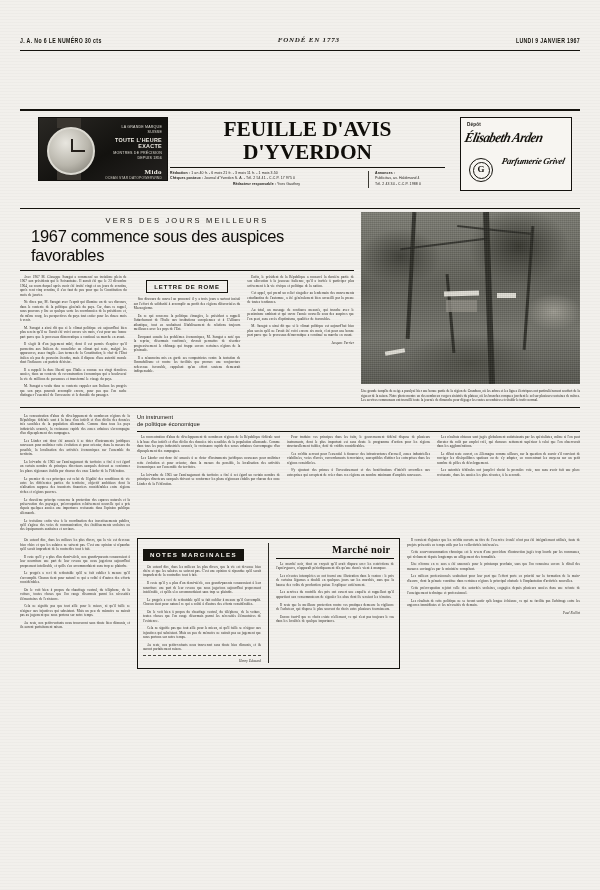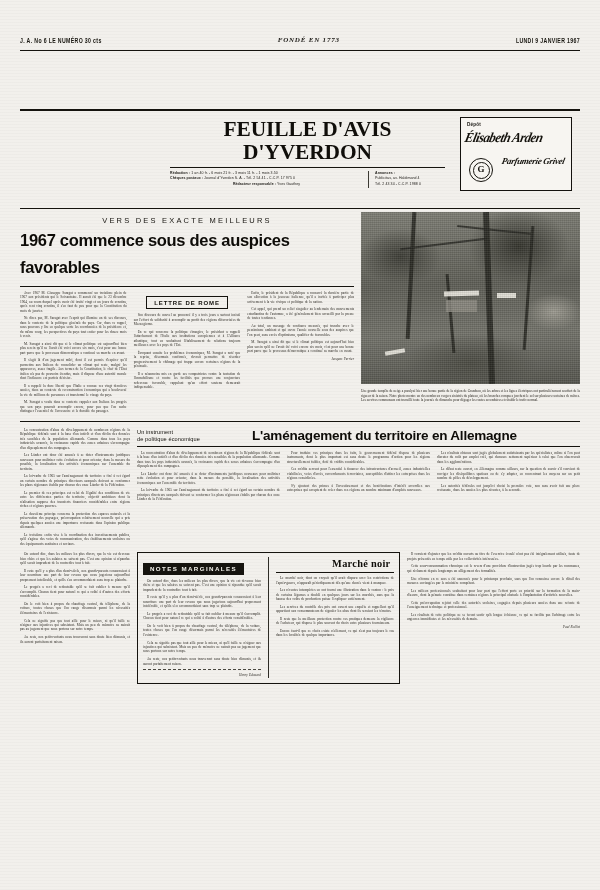--- a/index.html
+++ b/index.html
@@ -130,23 +130,23 @@
   }
 
   
   .content{position:absolute;left:12px;right:12px;top:198px;bottom:6px;}
 
   .kicker{
     text-align:center;font-family:"Liberation Sans",sans-serif;
     font-size:7.5px;letter-spacing:2.2px;color:#16140f;margin:4px 0 2px 0;
   }
   .lead-head{
-    font-family:"Liberation Sans",sans-serif;font-weight:bold;
-    font-size:16.5px;line-height:27px;letter-spacing:-0.3px;color:#0e0c08;
-    margin:0 0 5px 0;
+    font-family:"Liberation Sans",sans-serif;font-weight:normal;
+    font-size:16.5px;line-height:19px;letter-spacing:-0.3px;color:#0e0c08;
+    margin:0 0 5px 11px;
   }
 
   .cols{display:flex;gap:7px;}
   .col{flex:1;}
   .ctext{
     font-family:"Liberation Serif",serif;font-size:3.4px;line-height:4.45px;
     text-align:justify;color:#2b2822;letter-spacing:.05px;
     -webkit-hyphens:auto;hyphens:auto;word-spacing:.3px;
   }
   .ctext p{margin:0 0 3.2px 0;text-indent:4px;}
@@ -236,20 +236,34 @@
       <div class="left">J. A.  No 6  LE NUMÉRO 30 cts</div>
       <div class="mid">FONDÉ EN 1773</div>
       <div class="right">LUNDI 9 JANVIER 1967</div>
     </div>
     <div class="rule" style="left:12px;right:12px;top:36px;height:1px;"></div>
 
     <div class="rule" style="left:12px;right:12px;top:95px;height:1.6px;"></div>
 
     <div class="headband">
 
+      <div class="ad-watch">
+        <div class="strapT"></div>
+        <div class="strapB"></div>
+        <div class="dial"></div>
+        <div class="copy">
+          <span class="l">LA GRANDE MARQUE</span>
+          <span class="l">SUISSE</span>
+          <span class="big">TOUTE L'HEURE EXACTE</span>
+          <span class="l">MONTRES DE PRÉCISION</span>
+          <span class="l">DEPUIS 1856</span>
+        </div>
+        <div class="brand">Mido</div>
+        <div class="brandsub">OCEAN STAR DATOPOWERWIND</div>
+      </div>
 
       <div class="headcenter">
         <h2>FEUILLE D'AVIS D'YVERDON</h2>
         <div class="rule" style="position:relative;left:0;right:0;top:3px;height:.8px;"></div>
         <div class="imprint">
           <div class="colA">
             <span class="row"><b>Rédaction :</b> <span>1 an 40 fr. - 6 mois 21 fr. - 3 mois 11 fr. - 1 mois 3.50</span></span>
             <span class="row"><b>Chèques postaux :</b> <span>Journal d'Yverdon S. A. - Tél. 2 54 41 - C.C.P. 17 975 0</span></span>
             <span class="row ctr"><b>Rédacteur responsable :</b> <span>Yves Gauthey</span></span>
           </div>
@@ -271,21 +285,21 @@
       </div>
     </div>
 
     <div class="rule" style="left:12px;right:12px;top:194px;height:1.4px;"></div>
 
     <div class="content">
 
       <div class="cols">
 
         <div style="flex:0 0 334px;">
-          <div class="kicker">VERS DES EXACTE MEILLEURS</div>
+          <div class="kicker">VERS DES JOURS MEILLEURS</div>
           <h2 class="lead-head">1967 commence sous des auspices favorables</h2>
           <div class="rule" style="position:relative;height:.8px;margin-bottom:4px;"></div>
           <div class="cols">
             <div class="col ctext">
               <p>Avec 1967 M. Giuseppe Saragat a commencé un troisième plein de 1967 aux présidents qui le Soixantaine. Il aurait été que le 23 décembre 1964, au cours duquel après avoir été invité vingt et un jours de scrutins, après cent cinq scrutins, il s'en faut de peu pour que la Constitution du mois de janvier.</p>
               <p>Ne direz pas, M. Saragat avec l'esprit qui illumine un de ses discours, dans le contexte de la politique générale du pays. Car, dans ce rappel, nous pouvons y lire en quelque sorte les coordonnées de la présidence et, du même coup, les perspectives du pays tout entier pour les douze mois à venir.</p>
               <p>M. Saragat a ainsi dit que si le climat politique est aujourd'hui bien plus serein qu'il ne l'avait été voici encore six mois, c'est pour une bonne part parce que le processus démocratique a continué sa marche en avant.</p>
               <p>Il s'agit là d'un jugement mûri, dont il est permis d'espérer qu'il permettra aux Italiens de consolider un climat qui reste, malgré les apparences, assez fragile. Aux termes de la Constitution, le chef de l'État italien n'a pas de pouvoirs étendus, mais il dispose d'une autorité morale dont l'influence est parfois décisive.</p>
               <p>Il a rappelé la dure liberté que l'Italie a connue ces vingt dernières années, dans un contexte de reconstruction économique qui a bouleversé la vie de millions de personnes et transformé le visage du pays.</p>
               <p>M. Saragat a voulu dans ce contexte rappeler aux Italiens les progrès que son pays pourrait accomplir encore, pour peu que l'on sache distinguer l'essentiel de l'accessoire et le durable du passager.</p>
@@ -341,21 +355,20 @@
           <p>Le deuxième principe concerne la protection des espaces naturels et la préservation des paysages, préoccupation relativement nouvelle qui a pris depuis quelques années une importance croissante dans l'opinion publique allemande.</p>
           <p>Le troisième enfin vise à la coordination des investissements publics, qu'il s'agisse des voies de communication, des établissements scolaires ou des équipements sanitaires et sociaux.</p>
         </div>
 
         <div style="flex:1;">
           <div style="display:flex;align-items:flex-end;gap:10px;">
             <div class="subhead-sm" style="flex:0 0 105px;">
               <div>Un instrument</div>
               <div>de politique économique</div>
             </div>
-            <h2 class="head2" style="flex:1;">L'aménagement du territoire en Allemagne</h2>
           </div>
           <div class="rule" style="position:relative;height:.9px;margin:3px 0 4px 0;"></div>
           <div class="cols">
             <div class="col ctext">
               <p>La concentration d'abus de développement de nombreux régions de la République fédérale sont à la base d'un intérêt et d'un déclin des données très sensibles de la population allemande. Comme dans tous les pays industriels avancés, la croissance rapide des zones urbaines s'accompagne d'un dépeuplement des campagnes.</p>
               <p>Les Länder ont donc été amenés à se doter d'instruments juridiques nouveaux pour maîtriser cette évolution et pour orienter, dans la mesure du possible, la localisation des activités économiques sur l'ensemble du territoire.</p>
               <p>La loi-cadre de 1965 sur l'aménagement du territoire a fixé à cet égard un certain nombre de principes directeurs auxquels doivent se conformer les plans régionaux établis par chacun des onze Länder de la Fédération.</p>
             </div>
             <div class="col ctext">
               <p>Pour traduire ces principes dans les faits, le gouvernement fédéral dispose de plusieurs instruments, dont le plus important est sans doute le programme d'action pour les régions structurellement faibles, doté de crédits considérables.</p>

